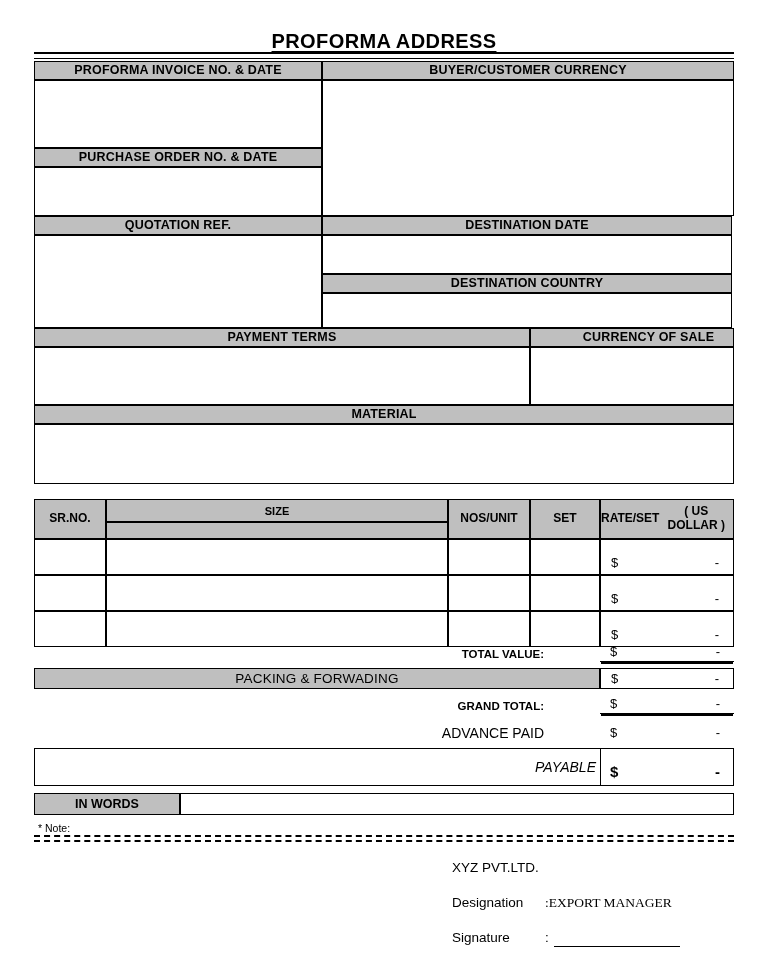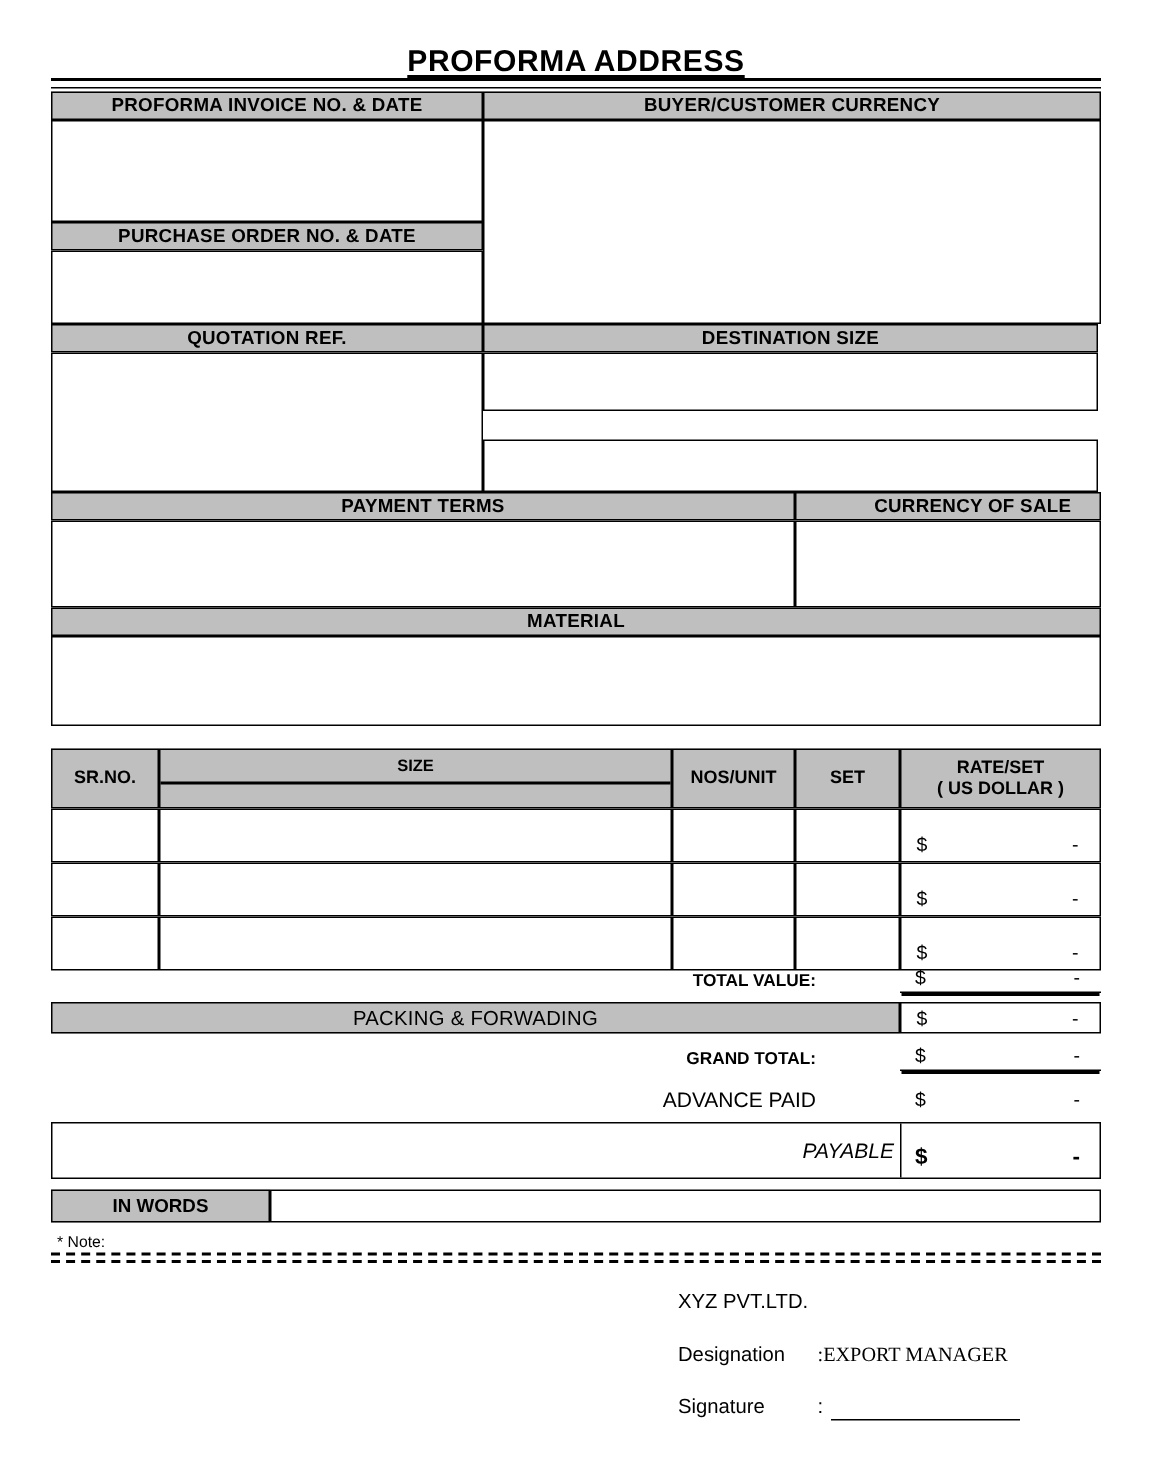--- a/index.html
+++ b/index.html
@@ -233,43 +233,44 @@
 
   <div class="hdr" style="left:322px; top:61px; width:412px; height:19px;">BUYER/CUSTOMER CURRENCY</div>
   <div class="cell" style="left:322px; top:80px; width:412px; height:136px;"></div>
 
   <div class="hdr" style="left:34px; top:148px; width:288px; height:19px;">PURCHASE ORDER NO. &amp; DATE</div>
   <div class="cell" style="left:34px; top:167px; width:288px; height:49px;"></div>
 
   <div class="hdr" style="left:34px; top:216px; width:288px; height:19px;">QUOTATION REF.</div>
   <div class="cell" style="left:34px; top:235px; width:288px; height:93px;"></div>
 
-  <div class="hdr" style="left:322px; top:216px; width:410px; height:19px;">DESTINATION SIZE</div>
+  <div class="hdr" style="left:322px; top:216px; width:410px; height:19px;">DESTINATION DATE</div>
   <div class="cell" style="left:322px; top:235px; width:410px; height:39px;"></div>
 
+  <div class="hdr" style="left:322px; top:274px; width:410px; height:19px;">DESTINATION COUNTRY</div>
   <div class="cell" style="left:322px; top:293px; width:410px; height:35px;"></div>
 
   <div class="hdr" style="left:34px; top:328px; width:496px; height:19px;">PAYMENT TERMS</div>
   <div class="cell" style="left:34px; top:347px; width:496px; height:58px;"></div>
 
   <div class="hdr" style="left:530px; top:328px; width:204px; height:19px;padding-left:33px;">CURRENCY OF SALE</div>
   <div class="cell" style="left:530px; top:347px; width:204px; height:58px;"></div>
 
   <div class="hdr" style="left:34px; top:405px; width:700px; height:19px;">MATERIAL</div>
   <div class="cell" style="left:34px; top:424px; width:700px; height:60px;"></div>
 
   <div class="thd" style="left:34px; top:499px; width:72px; height:40px;">SR.NO.</div>
 
   <div class="size-head" style="left:106px; top:499px; width:342px; height:40px;">
     <div class="sz-top">SIZE</div>
   </div>
 
   <div class="thd" style="left:448px; top:499px; width:82px; height:40px;">NOS/UNIT</div>
   <div class="thd" style="left:530px; top:499px; width:70px; height:40px;">SET</div>
-  <div class="thd" style="left:600px; top:499px; width:134px; height:40px; flex-direction:column;">
+  <div class="thd" style="left:600px; top:499px; width:134px; height:40px; flex-direction:row;">
     <span>RATE/SET</span>
     <span>( US DOLLAR )</span>
   </div>
 
   <div class="cell" style="left:34px; top:539px; width:72px; height:36px;"></div>
   <div class="cell" style="left:106px; top:539px; width:342px; height:36px;"></div>
   <div class="cell" style="left:448px; top:539px; width:82px; height:36px;"></div>
   <div class="cell" style="left:530px; top:539px; width:70px; height:36px;"></div>
   <div class="rate" style="left:600px; top:539px; width:134px; height:36px;">
     <span class="dol">$</span>

